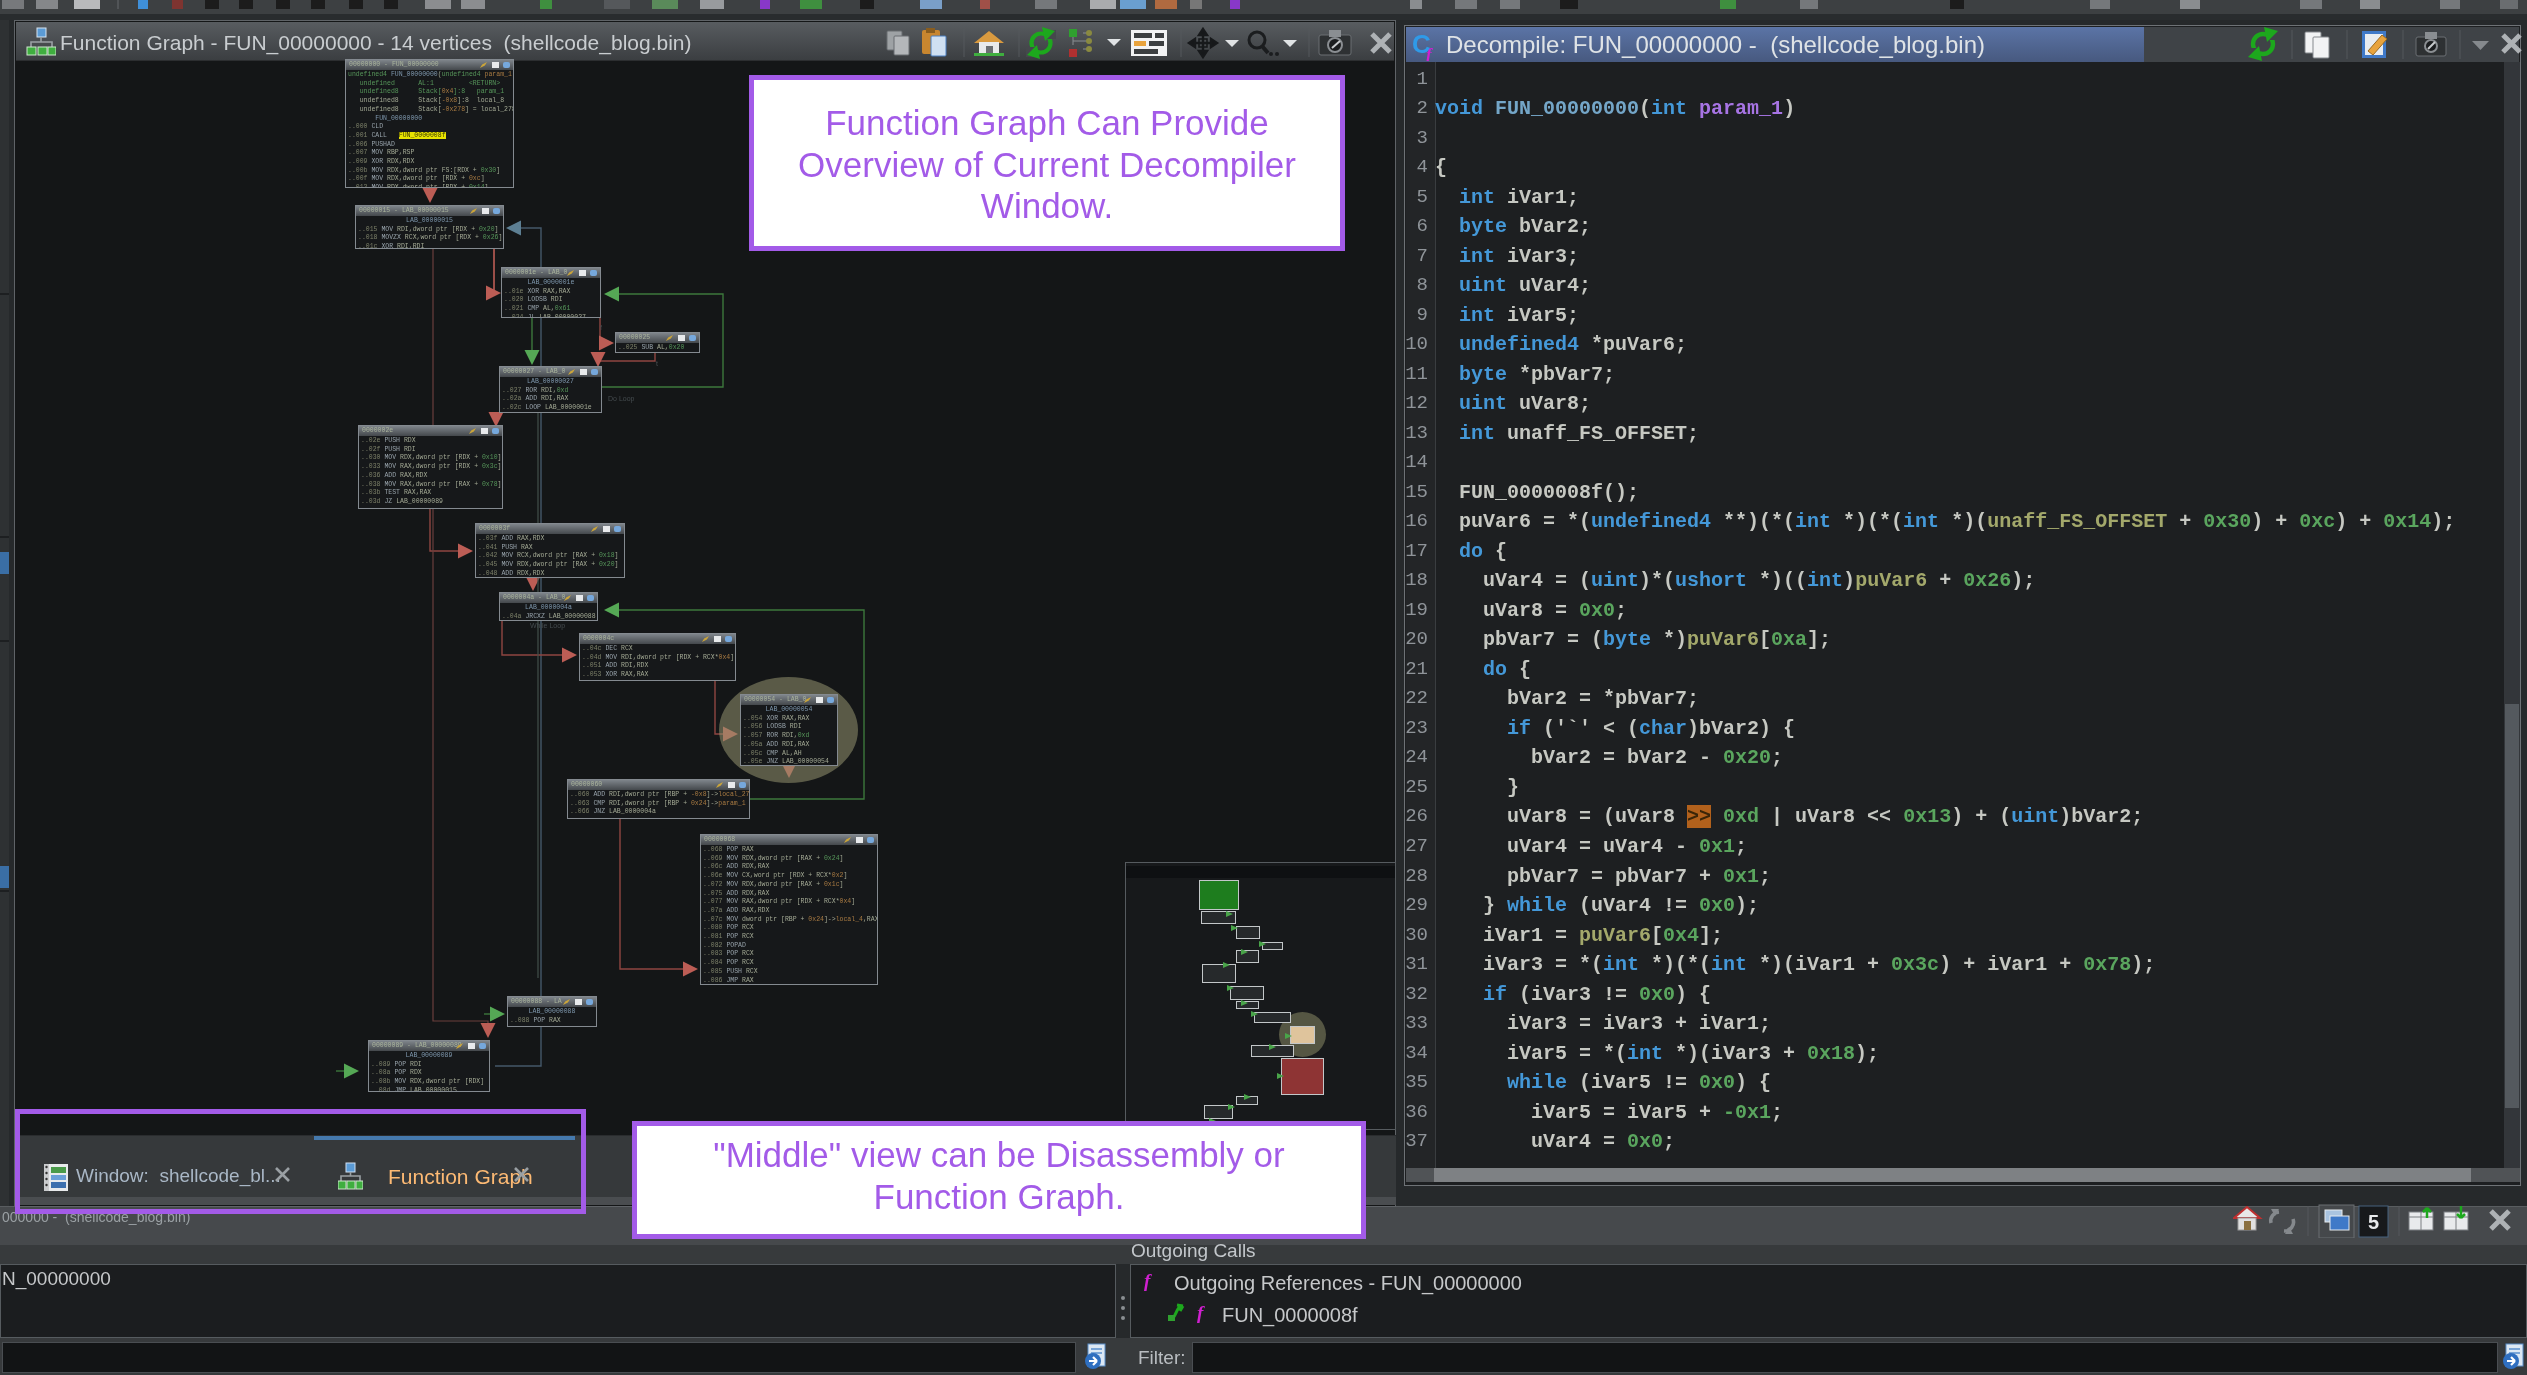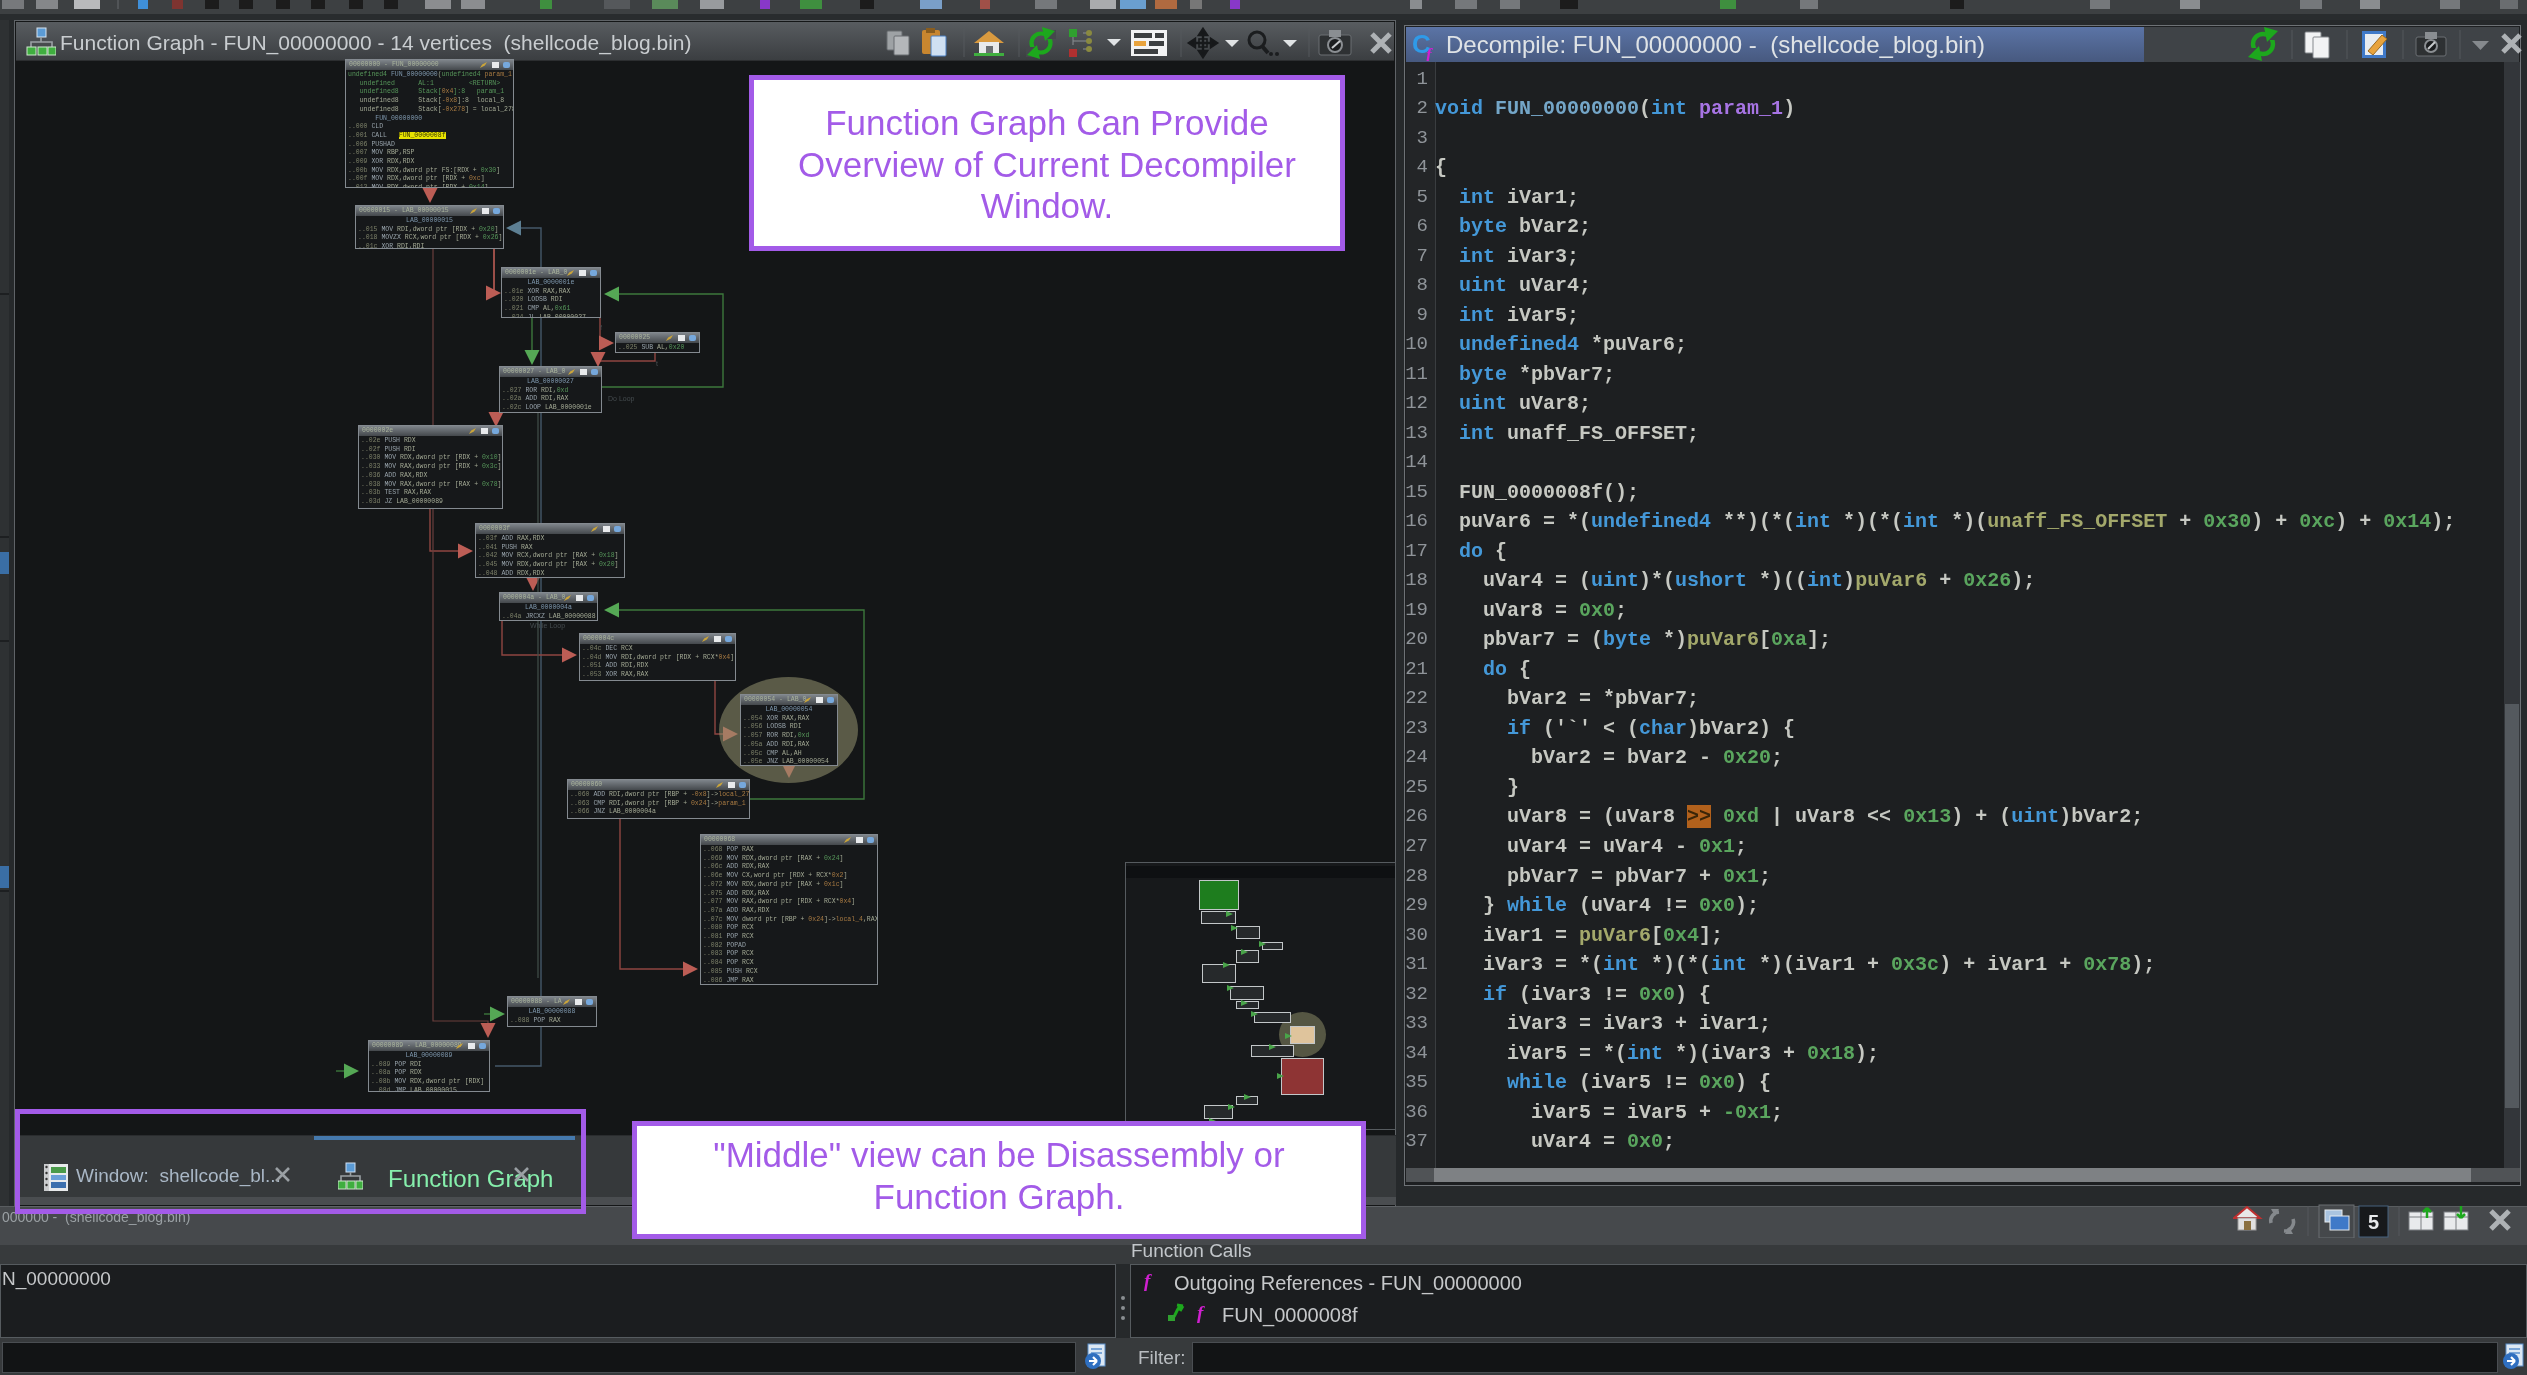--- a/index.html
+++ b/index.html
@@ -112,21 +112,21 @@
 <div style="position:absolute;left:0;top:293px;width:9px;height:2px;background:#1d1f21"></div>
 <div style="position:absolute;left:0;top:536px;width:9px;height:2px;background:#1d1f21"></div>
 <div style="position:absolute;left:0;top:640px;width:9px;height:2px;background:#1d1f21"></div>
 <div style="position:absolute;left:0;top:552px;width:9px;height:22px;background:#3a6ea5"></div>
 <div style="position:absolute;left:0;top:866px;width:9px;height:22px;background:#3a6ea5"></div>
 <div style="position:absolute;left:0;top:890px;width:9px;height:2px;background:#1d1f21"></div>
 
 <div style="position:absolute;left:0;top:1206px;width:2527px;height:39px;background:#46494c;border-top:1px solid #595d60"></div>
 <div style="position:absolute;left:2px;top:1209px;width:600px;height:30px;font-size:14px;color:#9aa0a4;white-space:pre">000000 -  (shellcode_blog.bin)</div>
 <div style="position:absolute;left:0;top:1245px;width:2527px;height:19px;background:#373a3c"></div>
-<div style="position:absolute;left:1131px;top:1240px;font-size:19px;color:#c3c7cb">Function Calls</div>
+<div style="position:absolute;left:1131px;top:1240px;font-size:19px;color:#c3c7cb">Outgoing Calls</div>
 <div id="fg">
 <div id="fghdr">
       <span class="ttl">Function Graph - FUN_00000000 - 14 vertices  (shellcode_blog.bin)</span>
     </div>
 
 <svg class="abs" style="left:11px;top:6px" width="30" height="30" viewBox="0 0 30 30">
 <rect x="11" y="1" width="9" height="9" fill="#5b9bd5" stroke="#d8e4f0" stroke-width="1"></rect>
 <path d="M15 10 V15 M5 20 V15 H26 V20" stroke="#9aa0a4" stroke-width="1.6" fill="none"></path>
 <rect x="1" y="20" width="9" height="8" fill="#3fae3f" stroke="#cde8cd" stroke-width="1"></rect>
 <rect x="12" y="20" width="9" height="8" fill="#3fae3f" stroke="#cde8cd" stroke-width="1"></rect>
@@ -209,21 +209,21 @@
         <path d="M1 1 L14 14 M14 1 L1 14" stroke="#9aa0a4" stroke-width="2.6"></path>
       </svg>
  <div style="position:absolute;left:298px;top:0;width:261px;height:4px;background:#4579ad"></div>
  <svg class="abs" style="left:322px;top:26px" width="25" height="28" viewBox="0 0 25 28">
   <rect x="8" y="1" width="9" height="9" fill="#5b9bd5" stroke="#cfe0f2"></rect>
   <path d="M12.5 10 V14 M3 19 V14 H22 V19" stroke="#9aa0a4" stroke-width="1.6" fill="none"></path>
   <rect x="0" y="19" width="8" height="8" fill="#3fae3f" stroke="#cde8cd"></rect>
   <rect x="9" y="19" width="8" height="8" fill="#3fae3f" stroke="#cde8cd"></rect>
   <rect x="18" y="19" width="7" height="8" fill="#3fae3f" stroke="#cde8cd"></rect>
  </svg>
- <span style="position:absolute;left:372px;top:29px;font-size:24px;color:#86efac">Function Graph</span>
+ <span style="position:absolute;left:372px;top:29px;font-size:21px;color:#fdba74">Function Graph</span>
  <svg class="abs" style="left:498px;top:31px" width="15" height="15">
         <path d="M1 1 L14 14 M14 1 L1 14" stroke="#9aa0a4" stroke-width="2.6"></path>
       </svg>
 </div>
 <div style="position:absolute;left:1px;bottom:1px;width:1380px;height:8px;background:#4a4d50"></div>
 </div>
 <div id="graphlayer">
 <svg style="position:absolute;left:0;top:0" width="2527" height="1375">
       <polyline points="430,188 430,196" fill="none" stroke="#8f4642" stroke-width="1.4"></polyline>
       <polygon points="430,203 422.5,188.0 437.5,188.0" fill="#bc5d55"></polygon>

